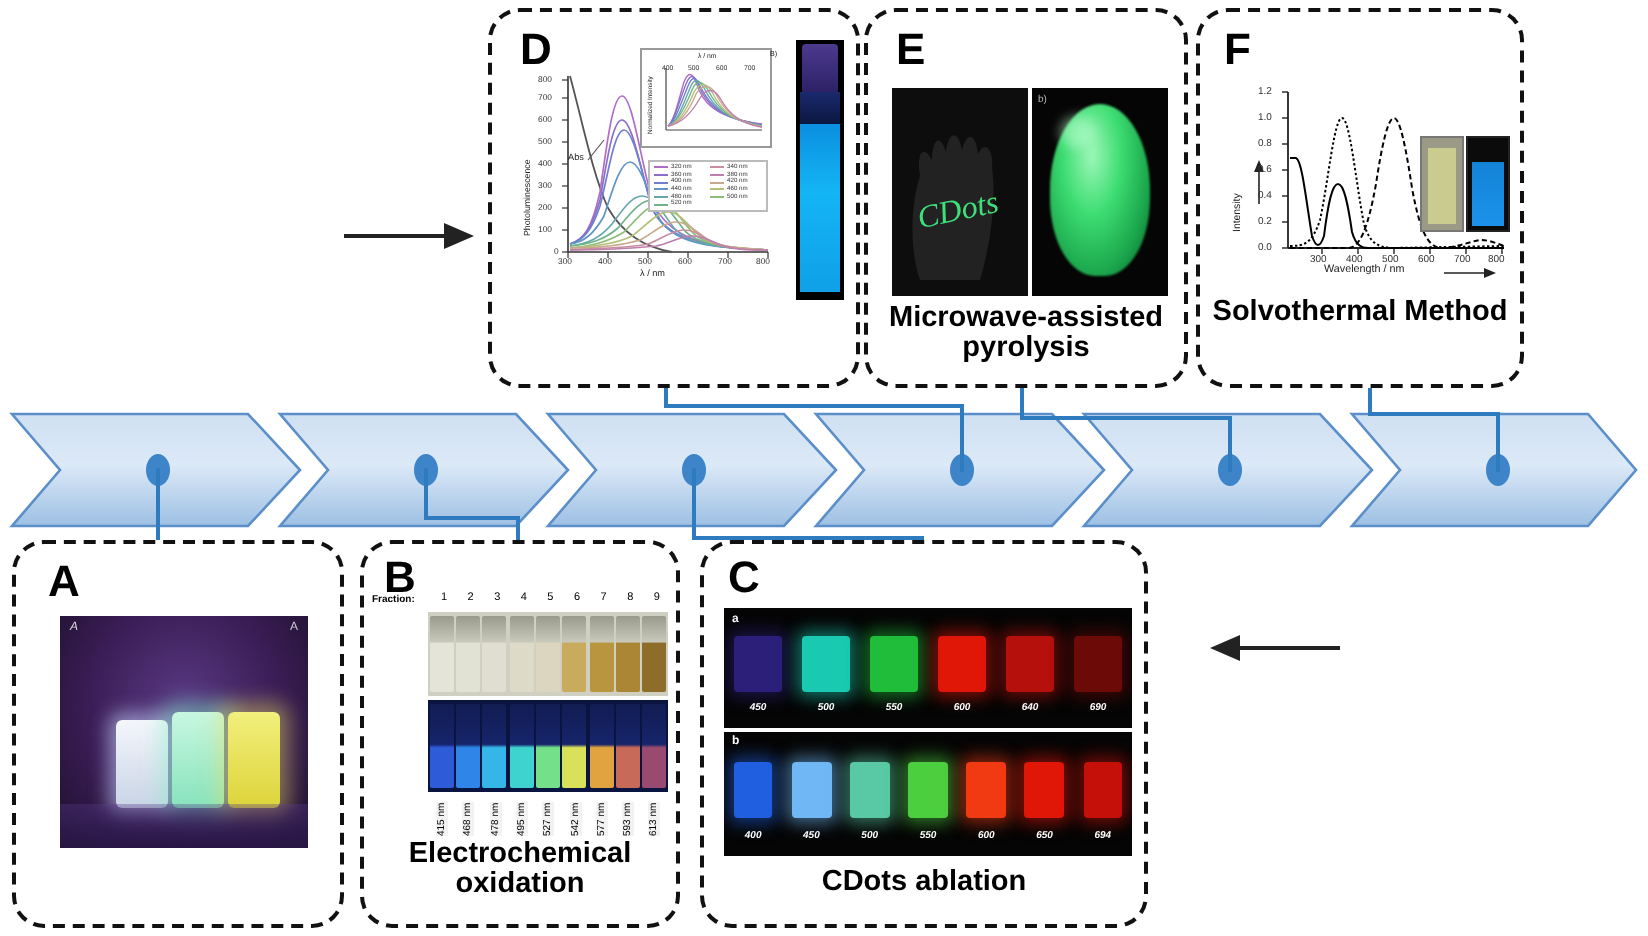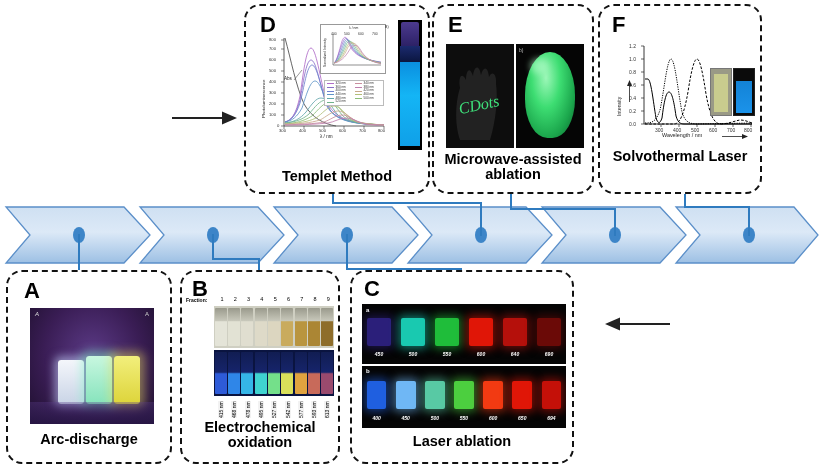--- a/index.html
+++ b/index.html
@@ -272,21 +272,20 @@
 
     <div class="photo" style="left:152px;top:14px;width:24px;height:130px;background:#000;">
       <div style="position:absolute;left:3px;top:2px;width:18px;height:26px;
                   background:linear-gradient(180deg,#4c3a8e,#2a1f63);border-radius:2px;"></div>
       <div style="position:absolute;left:2px;top:26px;width:20px;height:16px;
                   background:linear-gradient(180deg,#1b2a6e,#0b1640);"></div>
       <div style="position:absolute;left:2px;top:42px;width:20px;height:84px;
                   background:linear-gradient(180deg,#0a8fe0,#14b5f5 40%,#0fa0e8);"></div>
     </div>
 
-    <div class="panel-caption" style="top:163px;">Templet Method</div>
   </div>
 
   <div class="panel" id="panel-e">
     <div class="panel-letter" style="left:14px;top:8px;">E</div>
 
     <div class="photo" style="left:12px;top:38px;width:68px;height:104px;background:#0d0d0d;">
       <svg width="68" height="104" viewBox="0 0 68 104">
         <path d="M14 96 C8 78 10 56 14 44 C12 32 16 28 20 36 C20 26 24 22 27 32
                  C28 22 33 20 35 31 C37 22 42 22 43 33 C46 26 51 30 50 40
                  C52 54 50 76 44 96 Z" fill="#222"></path>
@@ -296,21 +295,21 @@
 
     <div class="photo" style="left:82px;top:38px;width:68px;height:104px;background:#050505;">
       <div style="position:absolute;left:9px;top:8px;width:50px;height:86px;border-radius:50% 50% 45% 45%;
            background:radial-gradient(ellipse at 42% 30%, #9cf7b8 0%, #3ddd72 35%, #1ba64c 70%, #0b5f2c 100%);
            filter:blur(0.4px);"></div>
       <div style="position:absolute;left:14px;top:14px;width:18px;height:16px;border-radius:50%;
            background:rgba(190,255,210,.55);filter:blur(3px);"></div>
       <div style="position:absolute;left:3px;top:3px;font-size:5px;color:#bbb;">b)</div>
     </div>
 
-    <div class="panel-caption" style="top:146px;">Microwave-assisted ablation</div>
+    <div class="panel-caption" style="top:146px;">Microwave-assisted pyrolysis</div>
   </div>
 
   <div class="panel" id="panel-f">
     <div class="panel-letter" style="left:12px;top:8px;">F</div>
 
     <div class="plotbox" style="left:14px;top:34px;width:142px;height:112px;">
       <svg width="142" height="112" viewBox="0 0 142 112">
         <line x1="30" y1="6" x2="30" y2="84" stroke="#222" stroke-width=".9"></line>
         <line x1="30" y1="84" x2="138" y2="84" stroke="#222" stroke-width=".9"></line>
         <g stroke="#222" stroke-width=".7">
@@ -366,41 +365,40 @@
     </div>
 
     <div class="photo" style="left:110px;top:62px;width:22px;height:48px;background:#9a9a86;border:1px solid #777;box-sizing:border-box;">
       <div style="position:absolute;left:3px;top:5px;right:3px;bottom:3px;background:#c9cc8e;"></div>
     </div>
     <div class="photo" style="left:133px;top:62px;width:22px;height:48px;background:#0b0b0b;border:1px solid #222;box-sizing:border-box;">
       <div style="position:absolute;left:2px;top:12px;right:2px;bottom:2px;
                   background:linear-gradient(180deg,#1383d6,#1b93ea);"></div>
     </div>
 
-    <div class="panel-caption" style="top:143px;">Solvothermal Laser</div>
+    <div class="panel-caption" style="top:143px;">Solvothermal Method</div>
   </div>
 
   <div class="panel" id="panel-a">
     <div class="panel-letter" style="left:16px;top:8px;">A</div>
 
     <div class="photo" style="left:22px;top:36px;width:124px;height:116px;
                 background:radial-gradient(ellipse at 50% 40%, #5b3a86 0%, #3a1d55 55%, #1d0f2c 100%);">
       <div style="position:absolute;left:5px;top:3px;font-size:6px;color:#ddd;font-style:italic;" style2="">A</div>
       <div style="position:absolute;right:5px;top:3px;font-size:6px;color:#ccc;">A</div>
       <div style="position:absolute;left:28px;top:52px;width:26px;height:44px;border-radius:3px;
                   background:linear-gradient(180deg,#f4f6fb,#c9d4e6);box-shadow:0 0 9px 4px rgba(200,215,255,.55);"></div>
       <div style="position:absolute;left:56px;top:48px;width:26px;height:48px;border-radius:3px;
                   background:linear-gradient(180deg,#c8f7e0,#86e3bc);box-shadow:0 0 10px 5px rgba(130,240,200,.5);"></div>
       <div style="position:absolute;left:84px;top:48px;width:26px;height:48px;border-radius:3px;
                   background:linear-gradient(180deg,#f2ef7c,#ddd43a);box-shadow:0 0 10px 5px rgba(235,225,90,.45);"></div>
       <div style="position:absolute;left:0;bottom:0;width:100%;height:22px;
                   background:linear-gradient(180deg,rgba(90,60,140,.35),rgba(40,22,70,.9));"></div>
     </div>
 
-    <div class="panel-caption" style="top:160px;">Arc-discharge</div>
   </div>
 
   <div class="panel" id="panel-b">
     <div class="panel-letter" style="left:10px;top:6px;">B</div>
 
     <div class="fraclabel" style="left:4px;top:25px;">Fraction:</div>
     <div id="frac-nums">
         <div class="fracnum" style="left: 34px; top: 24px; width: 12px;">1</div>
         <div class="fracnum" style="left: 47.3px; top: 24px; width: 12px;">2</div>
         <div class="fracnum" style="left: 60.6px; top: 24px; width: 12px;">3</div>
@@ -515,16 +513,16 @@
             <div style="position: absolute; left: 16%; top: 24%; width: 68%; height: 46%; border-radius: 2px; background: rgb(224, 22, 7); box-shadow: rgba(224, 22, 7, 0.533) 0px 0px 8px 3px;"></div>
             <div class="vialcap" style="left: 0px; width: 100%; text-align: center; bottom: 12%;">650</div>
           </div>
           <div style="flex: 1 1 0%; position: relative; height: 100%;">
             <div style="position: absolute; left: 16%; top: 24%; width: 68%; height: 46%; border-radius: 2px; background: rgb(196, 16, 8); box-shadow: rgba(196, 16, 8, 0.533) 0px 0px 8px 3px;"></div>
             <div class="vialcap" style="left: 0px; width: 100%; text-align: center; bottom: 12%;">694</div>
           </div>
         </div>
     </div>
 
-    <div class="panel-caption" style="top:162px;">Laser ablation</div>
+    <div class="panel-caption" style="top:162px;">CDots ablation</div>
   </div>
 
 </div>
 
 </body></html>

